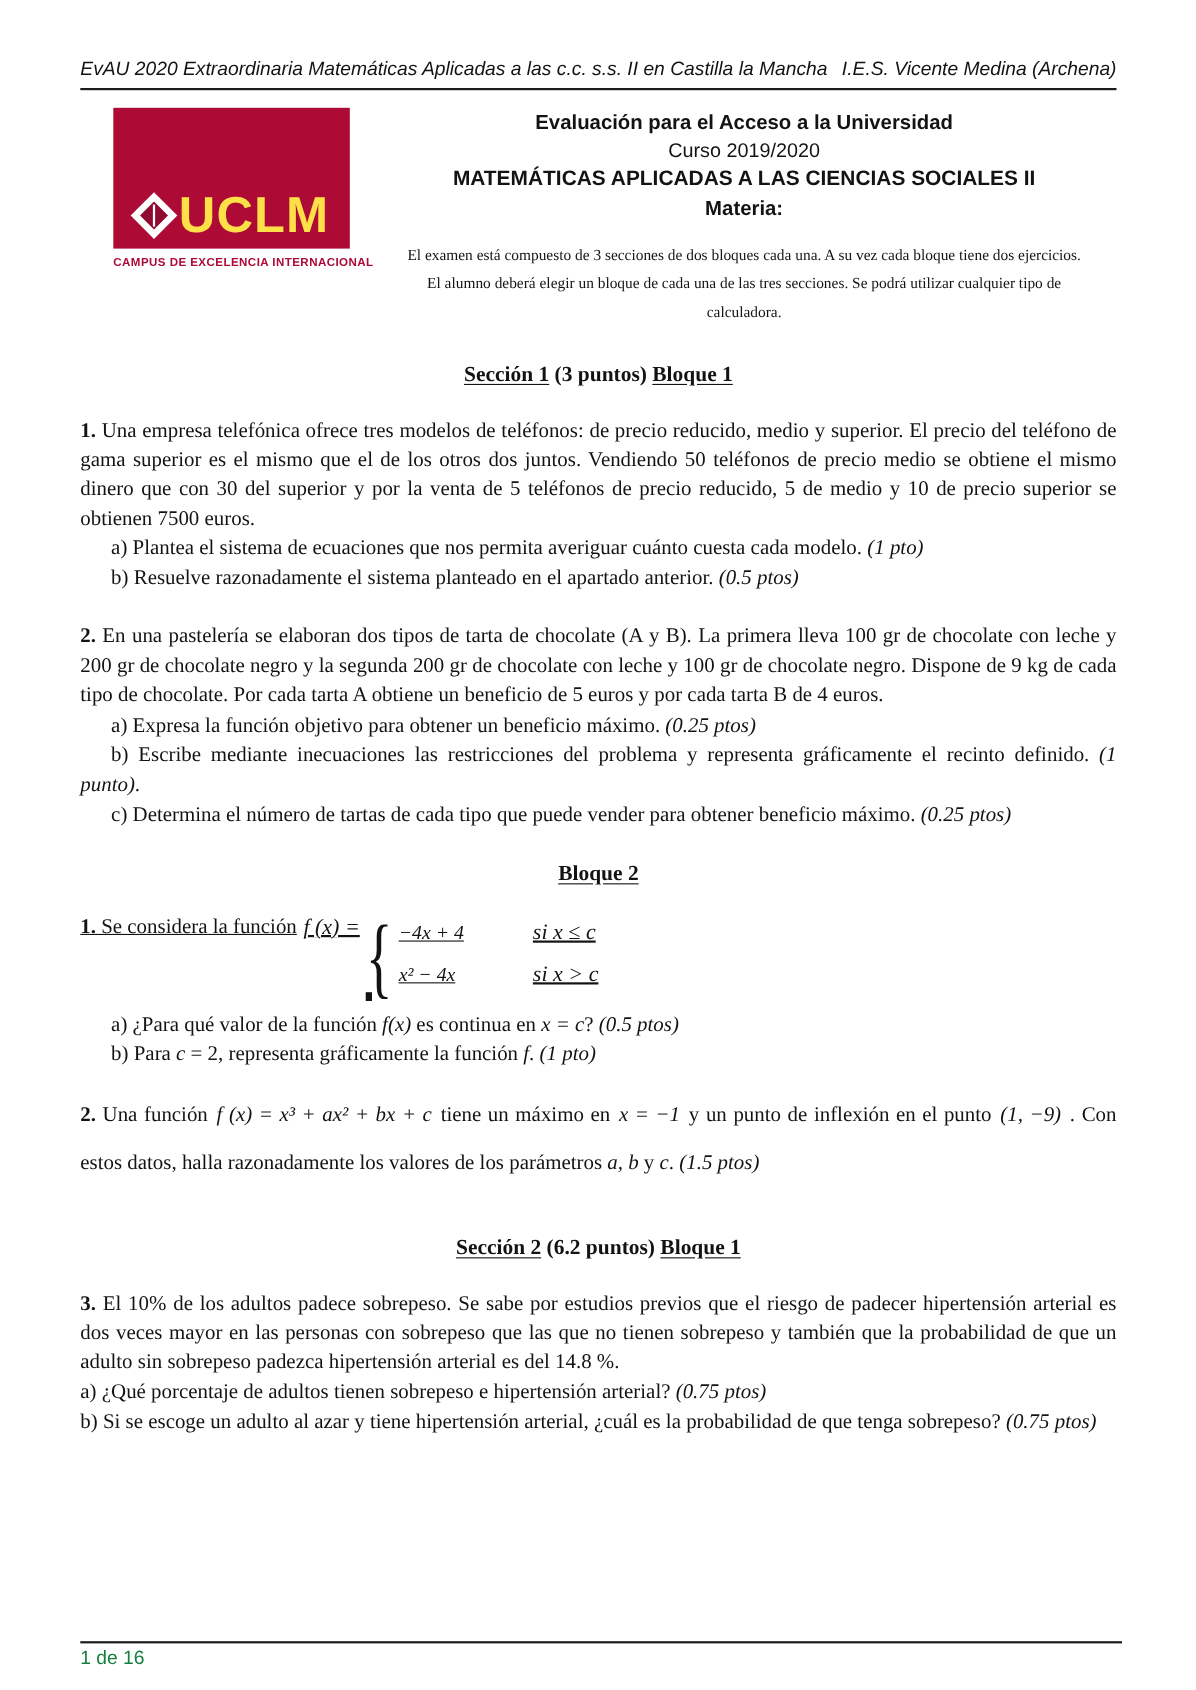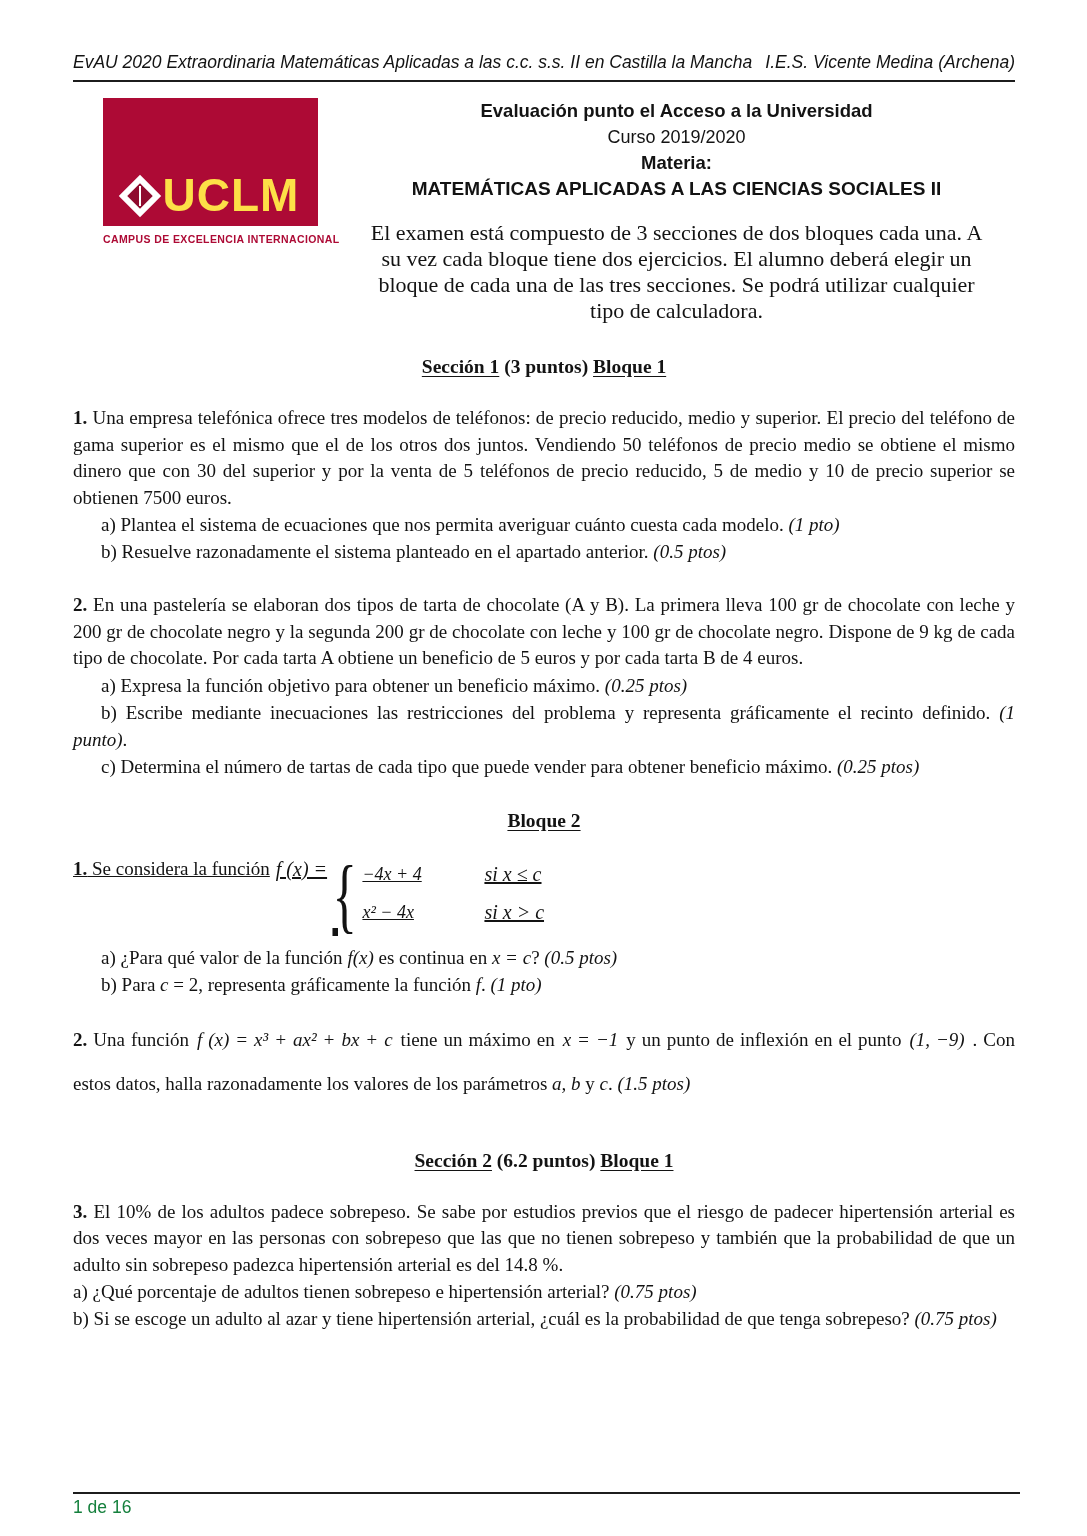--- a/index.html
+++ b/index.html
@@ -71,21 +71,21 @@
     padding-left: 20px;
     text-align: center;
     font-family: "Liberation Sans", sans-serif;
   }
   .tb-line { line-height: 26px; }
   .tb-bold { font-weight: bold; font-size: 18.5px; }
   .tb-reg  { font-size: 18px; }
   .tb-subject { font-weight: bold; font-size: 19px; }
   .instructions {
     font-family: "Liberation Serif", serif;
-    font-size: 22px;
+    font-size: 14px;
     line-height: 26px;
     max-width: 625px;
     margin: 18px auto 0;
     text-align: center;
   }
 
   
   .sec-heading {
     margin: 0;
     text-align: center;
@@ -175,24 +175,24 @@
           <span class="ld-outer"></span>
           <span class="ld-inner"></span>
           <span class="ld-stem"></span>
         </span>
         <span class="logo-text">UCLM</span>
       </div>
       <div class="logo-caption">CAMPUS DE EXCELENCIA INTERNACIONAL</div>
     </div>
 
     <div class="title-block">
-      <div class="tb-line tb-bold">Evaluación punto el Acceso a la Universidad</div>
+      <div class="tb-line tb-bold">Evaluación para el Acceso a la Universidad</div>
       <div class="tb-line tb-reg">Curso 2019/2020</div>
+      <div class="tb-line tb-subject">MATEMÁTICAS APLICADAS A LAS CIENCIAS SOCIALES II</div>
       <div class="tb-line tb-bold">Materia:</div>
-      <div class="tb-line tb-subject">MATEMÁTICAS APLICADAS A LAS CIENCIAS SOCIALES II</div>
       <p class="instructions">El examen está compuesto de 3 secciones de dos bloques cada una. A su vez cada bloque tiene dos ejercicios. El alumno deberá elegir un bloque de cada una de las tres secciones. Se podrá utilizar cualquier tipo de calculadora.</p>
     </div>
 
   </section>
 
   <h2 class="sec-heading sh-1"><span class="u">Sección 1</span><span> (3 puntos) </span><span class="u">Bloque 1</span></h2>
 
   <p class="par par-gap"><span class="seg-b">1.</span><span> Una empresa telefónica ofrece tres modelos de teléfonos: de precio reducido, medio y superior. El precio del teléfono de gama superior es el mismo que el de los otros dos juntos. Vendiendo 50 teléfonos de precio medio se obtiene el mismo dinero que con 30 del superior y por la venta de 5 teléfonos de precio reducido, 5 de medio y 10 de precio superior se obtienen 7500 euros.</span></p>
   <p class="item indent"><span>a) Plantea el sistema de ecuaciones que nos permita averiguar cuánto cuesta cada modelo. </span><span class="seg-i">(1 pto)</span></p>
   <p class="item indent"><span>b) Resuelve razonadamente el sistema planteado en el apartado anterior. </span><span class="seg-i">(0.5 ptos)</span></p>

